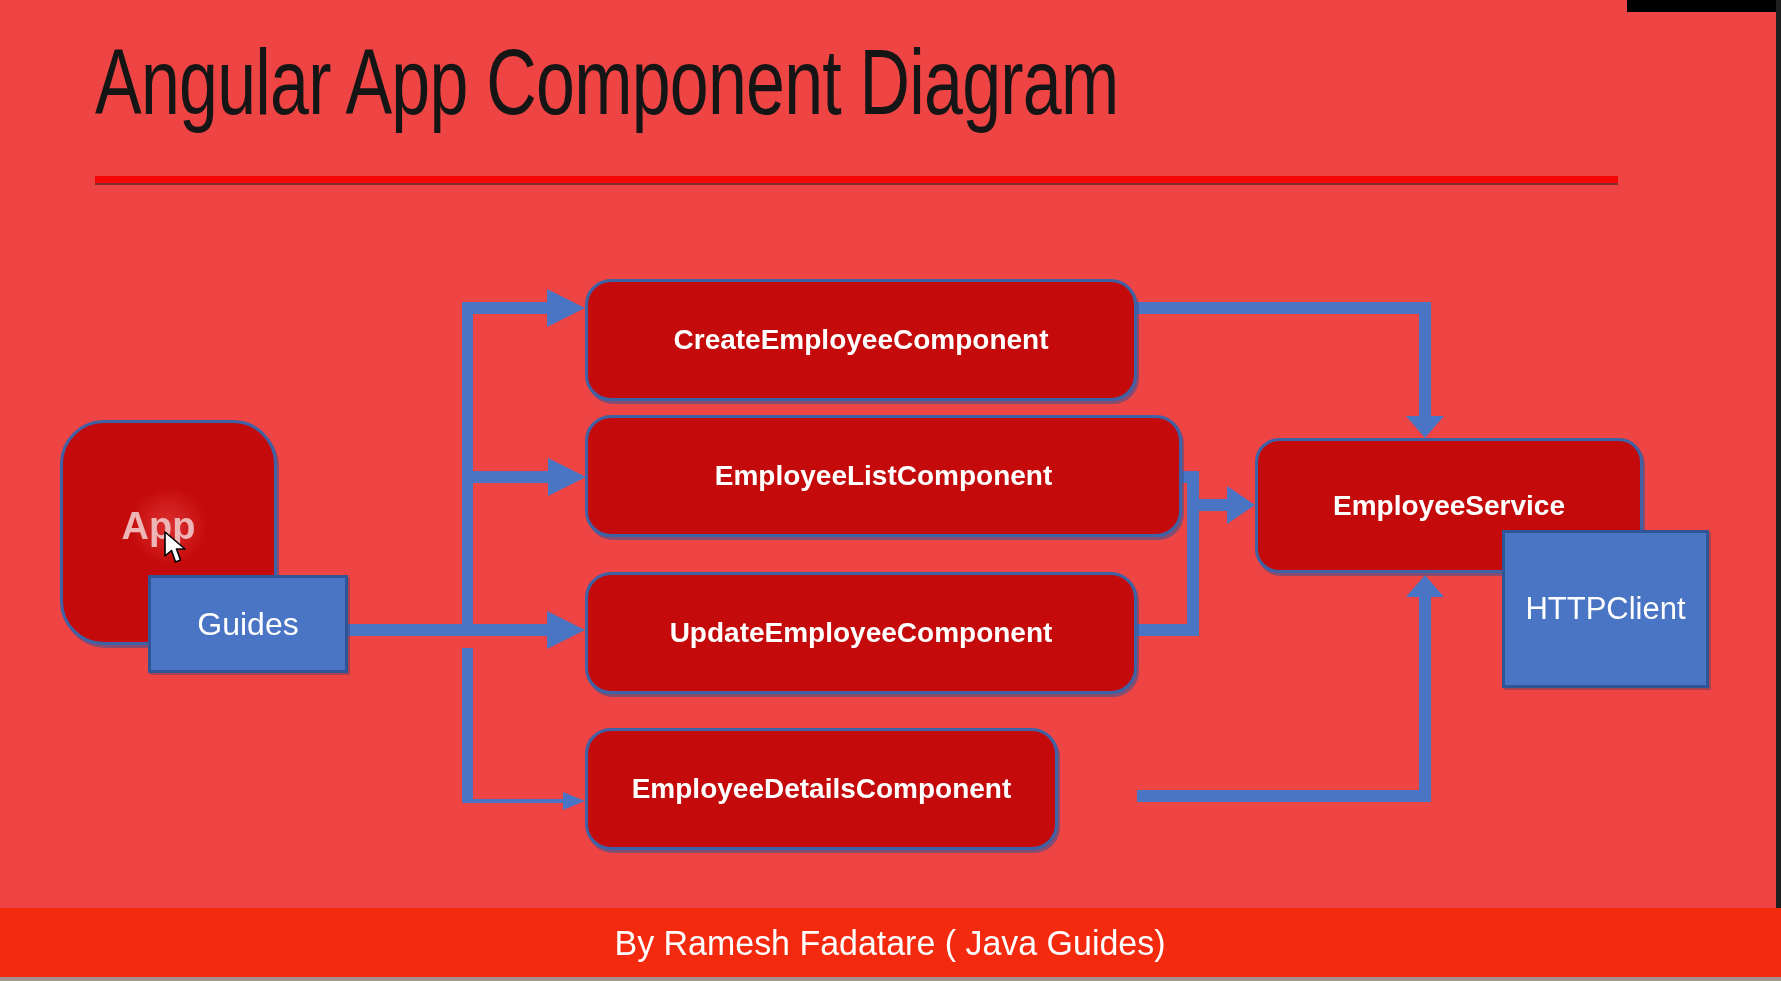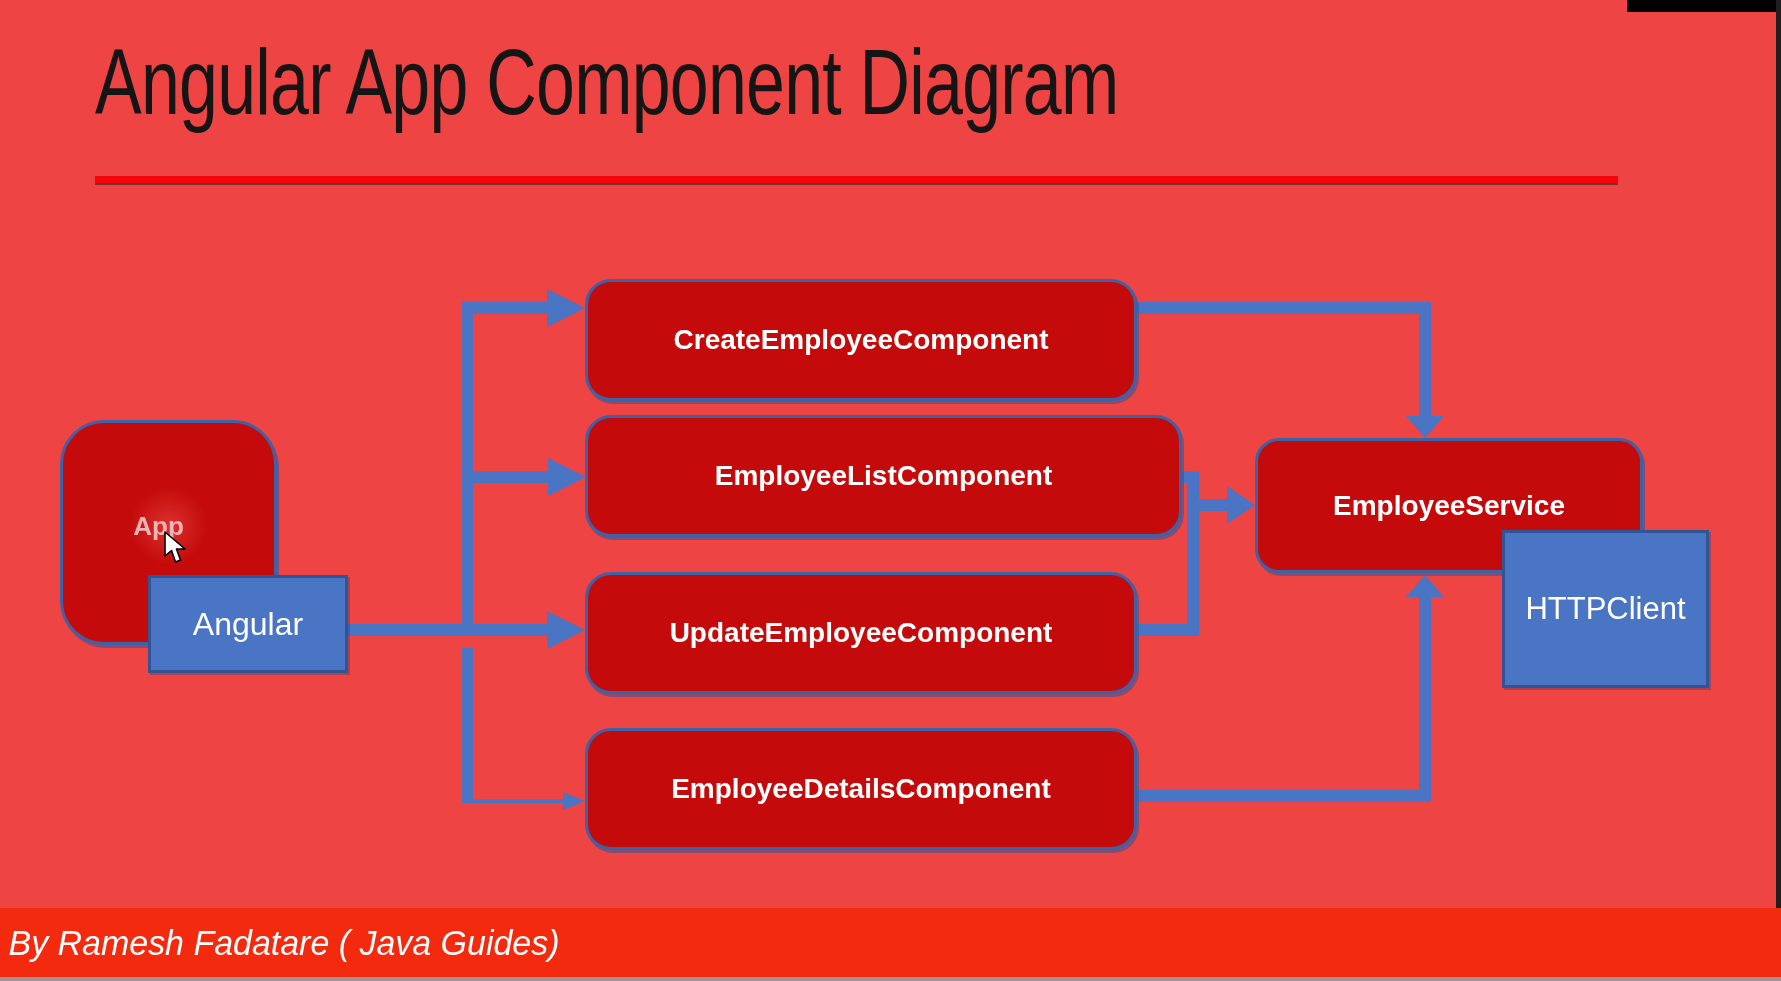--- a/index.html
+++ b/index.html
@@ -16,30 +16,30 @@
   .title-rule{position:absolute;left:95px;top:176px;width:1523px;height:7px;background:#F50505;border-bottom:2px solid #7d2d2d;}
   
   .node{position:absolute;display:flex;align-items:center;justify-content:center;color:#fff;box-sizing:border-box;}
   .red-node{
     background:#C40A0A;border:3px solid #3D62A6;border-radius:26px;
     font-weight:bold;font-size:28px;box-shadow:2px 3px 0 rgba(47,85,151,.55);
     z-index:3;
   }
   .blue-node{background:#4A74C4;border:3px solid #2F5597;font-size:32px;box-shadow:2px 2px 0 rgba(40,60,100,.35);}
   .app-node{
-    left:60px;top:420px;width:217px;height:225px;border-radius:44px;font-size:26px;
+    left:60px;top:420px;width:217px;height:225px;border-radius:44px;font-size:38px;
     background-image:radial-gradient(circle 55px at 50% 47%, rgba(240,80,80,.55), rgba(240,80,80,0) 72%);
     z-index:1;
   }
   .app-node .lbl{color:#EDB5B5;transform:translate(-10px,-6px);}
   .router-node{left:148px;top:575px;width:200px;height:98px;z-index:2;}
   .create-node{left:585px;top:246px;width:552px;height:122px;margin-top:33px;}
   .list-node{left:585px;top:415px;width:597px;height:122px;}
   .update-node{left:585px;top:572px;width:552px;height:122px;}
-  .details-node{left:585px;top:728px;width:552px;height:122px;}
+  .details-node{left:585px;top:728px;width:473px;height:122px;}
   .service-node{left:1255px;top:438px;width:388px;height:135px;border-radius:24px;}
   .http-node{left:1502px;top:530px;width:207px;height:158px;font-size:31px;z-index:5;}
   
   .edge{position:absolute;inset:0;pointer-events:none;z-index:0;}
   .seg{position:absolute;background:#4A74C4;}
   .head{position:absolute;width:0;height:0;}
   .head-right{border-top:19px solid transparent;border-bottom:19px solid transparent;border-left:38px solid #4A74C4;}
   .head-right-sm{border-top:9px solid transparent;border-bottom:9px solid transparent;border-left:22px solid #4A74C4;}
   .head-right-md{border-top:19px solid transparent;border-bottom:19px solid transparent;border-left:28px solid #4A74C4;}
   .head-down{border-left:19px solid transparent;border-right:19px solid transparent;border-top:22px solid #4A74C4;}
@@ -65,21 +65,21 @@
   .us-h{left:1137px;top:624px;width:62px;height:12px;}
   .merge-tail{left:1199px;top:499px;width:28px;height:12px;}
   .merge-head{left:1227px;top:486px;}
   
   .ds-h{left:1137px;top:790px;width:294px;height:12px;}
   .ds-v{left:1419px;top:597px;width:12px;height:205px;}
   .ds-head{left:1406px;top:575px;}
   
   .footer-band{
     position:absolute;left:0;top:908px;width:1781px;height:69px;background:#F42A0E;
-    border-bottom:4px solid #a89090;display:flex;align-items:center;z-index:6;font-style:italic;
+    border-bottom:4px solid #a89090;display:flex;align-items:center;justify-content:center;z-index:6;
   }
   .footer-text{color:#fff;font-size:35px;white-space:nowrap;transform:scaleX(0.97);}
   
   .cursor{position:absolute;left:164px;top:531px;z-index:7;}
 </style>
 </head>
 <body>
 
 <div class="slide">
 
@@ -110,21 +110,21 @@
     <div class="head head-up ds-head"></div>
   </div>
 
   <h1 class="title"><span class="condense">Angular App Component Diagram</span></h1>
   <div class="title-rule"></div>
 
   <div class="node red-node app-node">
     <span class="lbl">App</span>
   </div>
   <div class="node blue-node router-node">
-    <span>Angular</span>
+    <span>Guides</span>
   </div>
   <div class="node red-node create-node">
     <span>CreateEmployeeComponent</span>
   </div>
   <div class="node red-node list-node">
     <span>EmployeeListComponent</span>
   </div>
   <div class="node red-node update-node">
     <span>UpdateEmployeeComponent</span>
   </div>

